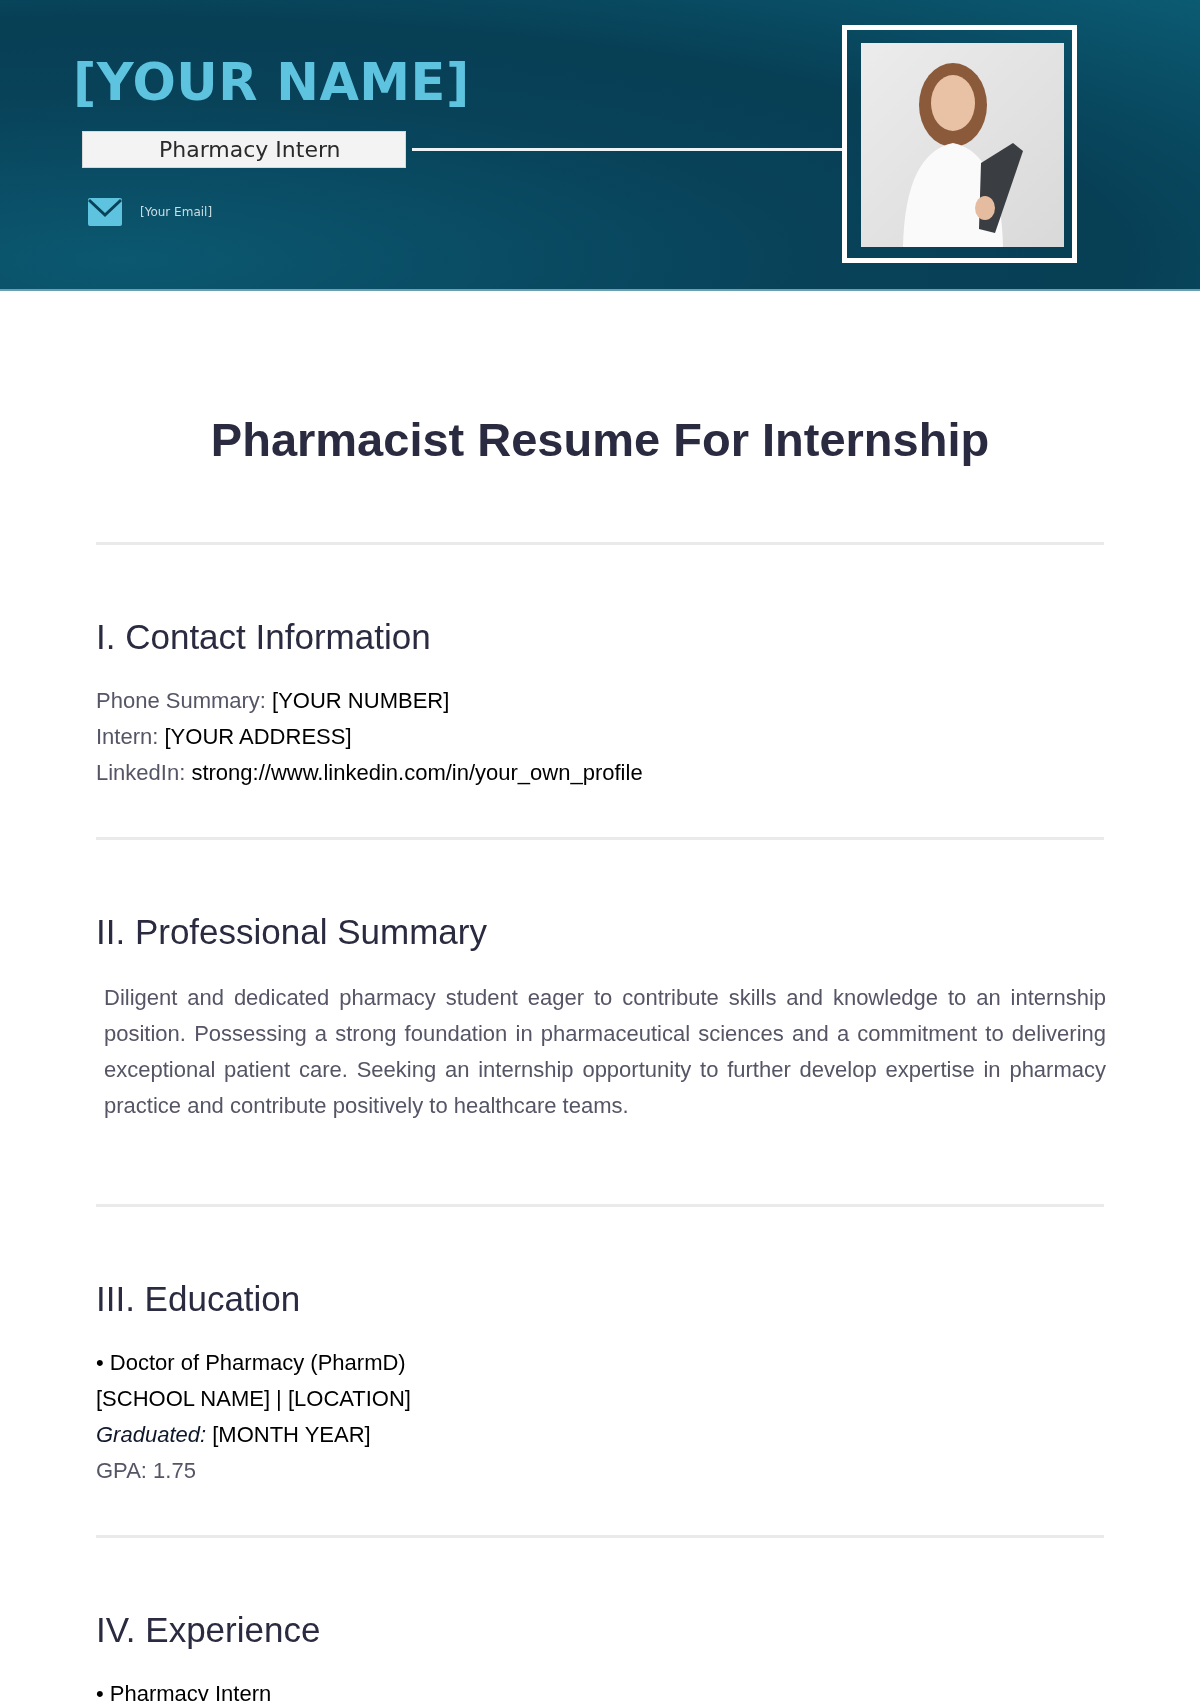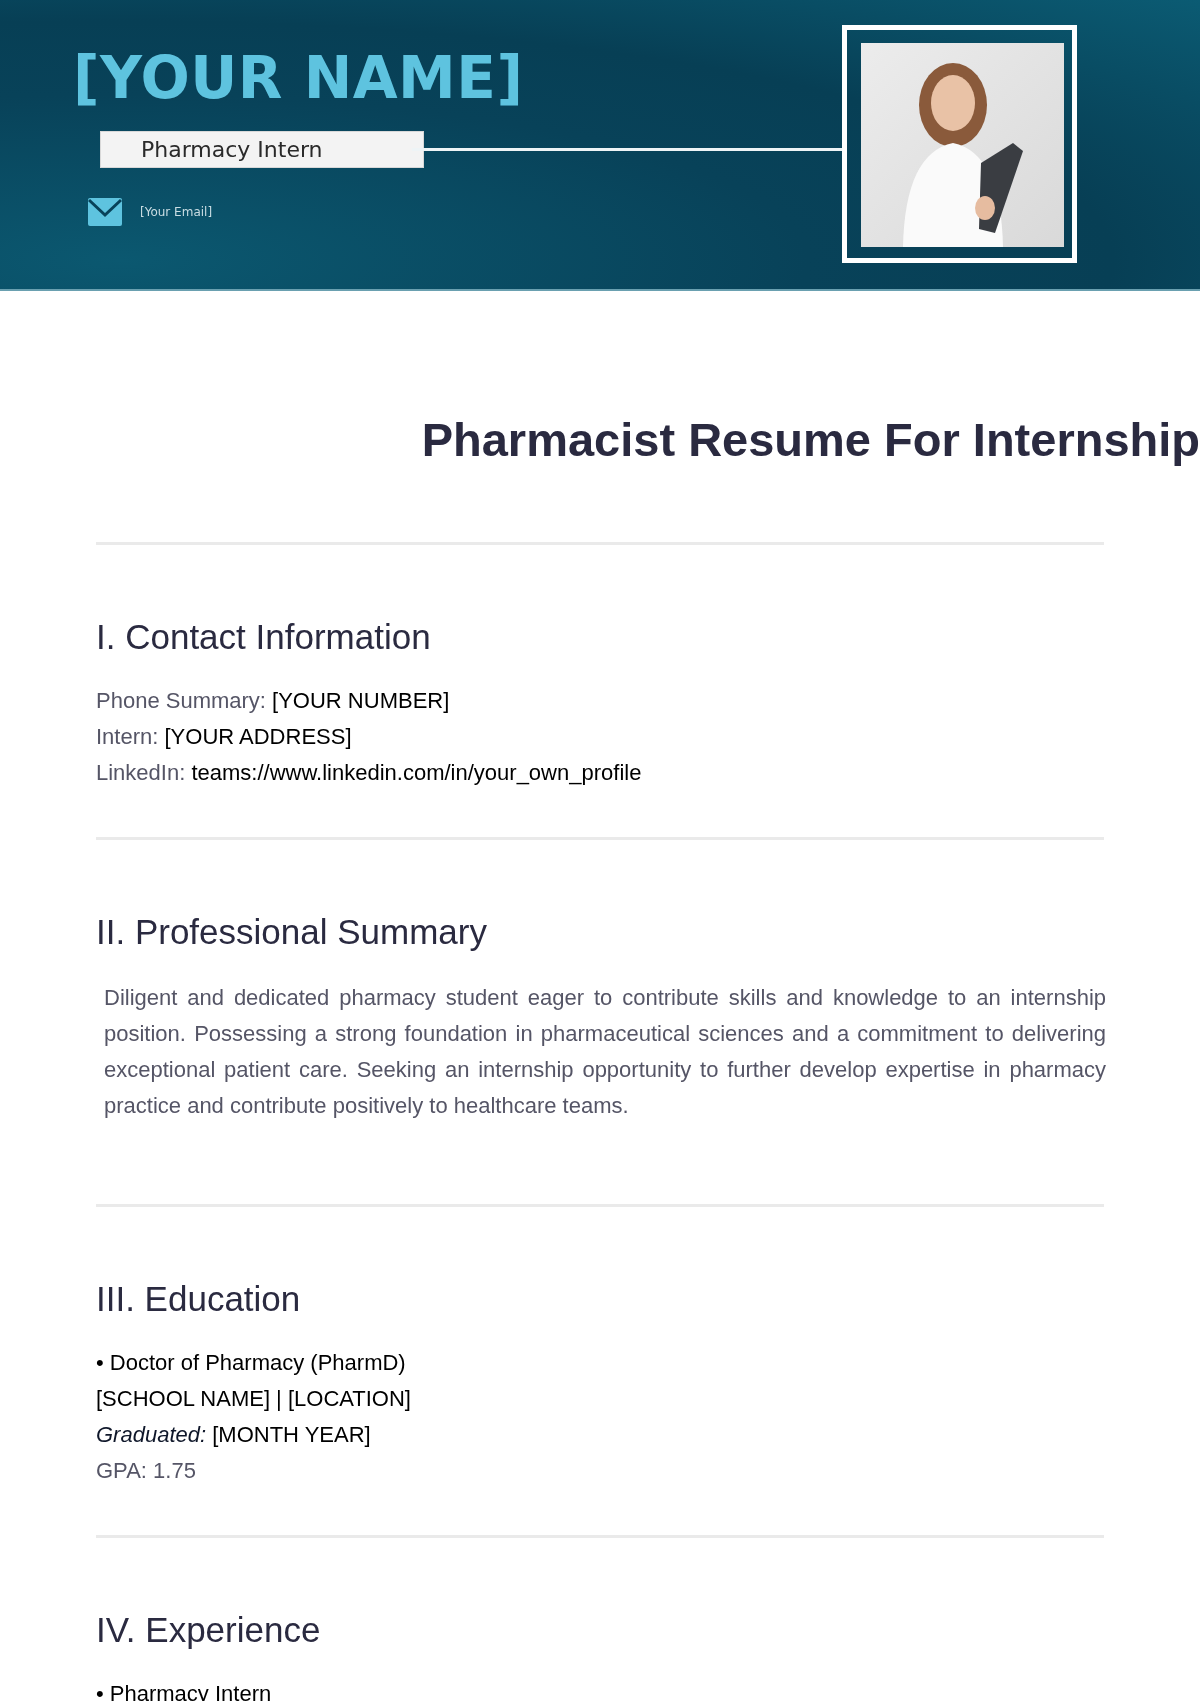--- a/index.html
+++ b/index.html
@@ -5,49 +5,49 @@
   * { box-sizing: border-box; margin: 0; padding: 0; }
   html, body { width: 1200px; height: 1701px; overflow: hidden; background: #ffffff; }
   body { font-family: "Liberation Sans", "DejaVu Sans", sans-serif; color: #2a2a3e; position: relative; }
 
   .header {
     position: absolute; left: 0; top: 0; width: 1200px; height: 291px;
     background: radial-gradient(ellipse at 10% 90%, #0b5870 0%, #084259 45%, #073f55 65%, #0b5b73 100%);
     border-bottom: 2px solid #6aa0b0;
   }
   .name {
-    position: absolute; left: 73px; top: 44px;
-    font-family: "DejaVu Sans", sans-serif; font-weight: bold; font-size: 58px;
+    position: absolute; left: 73px; top: 53px;
+    font-family: "DejaVu Sans", sans-serif; font-weight: bold; font-size: 51px;
     color: #5ec3df; letter-spacing: 0.5px;
   }
   .role-box {
-    position: absolute; left: 100px; top: 131px; width: 324px; height: 37px;
+    position: absolute; left: 82px; top: 131px; width: 324px; height: 37px;
     background: #f3f3f3; border: 1px solid #d8d8d8;
     font-family: "DejaVu Sans", sans-serif; font-size: 22px; color: #2a2a2a;
-    display: flex; align-items: center; padding-left: 40px;
+    display: flex; align-items: center; padding-left: 76px;
   }
   .role-line {
     position: absolute; left: 412px; top: 148px; width: 432px; height: 3px; background: #eef4f6;
   }
   .email-row { position: absolute; left: 88px; top: 198px; display: flex; align-items: center; }
   .email-icon { width: 34px; height: 28px; margin-right: 18px; }
   .email-text { font-family: "DejaVu Sans", sans-serif; font-size: 12px; color: #c9dde3; }
 
   .photo-frame {
     position: absolute; left: 842px; top: 25px; width: 235px; height: 238px;
     border: 5px solid #ffffff;
   }
   .photo-inner {
     position: absolute; left: 14px; top: 13px; width: 203px; height: 204px;
     background: linear-gradient(135deg, #ececec 0%, #d9d9d9 100%);
     overflow: hidden;
   }
 
   .doc-title {
-    position: absolute; left: 0; top: 412px; width: 1200px; text-align: right;
+    position: absolute; left: 0; top: 412px; width: 1200px; text-align: center;
     font-weight: bold; font-size: 47px; color: #2a2a40;
   }
   .divider { position: absolute; left: 96px; width: 1008px; height: 3px; background: #eaeaea; }
 
   .sec-h { position: absolute; left: 96px; font-weight: normal; font-size: 35px; color: #2a2a40; }
   .line { position: absolute; left: 96px; font-size: 22px; color: #555566; white-space: nowrap; }
   .line b { color: #000000; font-weight: normal; }
   .line i { color: #0f172a; }
   .summary {
     position: absolute; left: 96px; top: 980px; width: 1002px;
@@ -85,21 +85,21 @@
 <div class="divider" style="top:542px"></div>
 
 <div class="sec-h" style="top:617px">I. Contact Information</div>
 <div class="line" style="top:688px">
   <span>Phone Summary: </span><b>[YOUR NUMBER]</b>
 </div>
 <div class="line" style="top:724px">
   <span>Intern: </span><b>[YOUR ADDRESS]</b>
 </div>
 <div class="line" style="top:760px">
-  <span>LinkedIn: </span><b>teams://www.linkedin.com/in/your_own_profile</b>
+  <span>LinkedIn: </span><b>strong://www.linkedin.com/in/your_own_profile</b>
 </div>
 <div class="divider" style="top:837px"></div>
 
 <div class="sec-h" style="top:912px">II. Professional Summary</div>
 <div class="summary">Diligent and dedicated pharmacy student eager to contribute skills and knowledge to an internship position. Possessing a strong foundation in pharmaceutical sciences and a commitment to delivering exceptional patient care. Seeking an internship opportunity to further develop expertise in pharmacy practice and contribute positively to healthcare teams.</div>
 <div class="divider" style="top:1204px"></div>
 
 <div class="sec-h" style="top:1279px">III. Education</div>
 <div class="line" style="top:1350px"><b> • Doctor of Pharmacy (PharmD)</b></div>
 <div class="line" style="top:1386px"><b>[SCHOOL NAME] | [LOCATION]</b></div>

